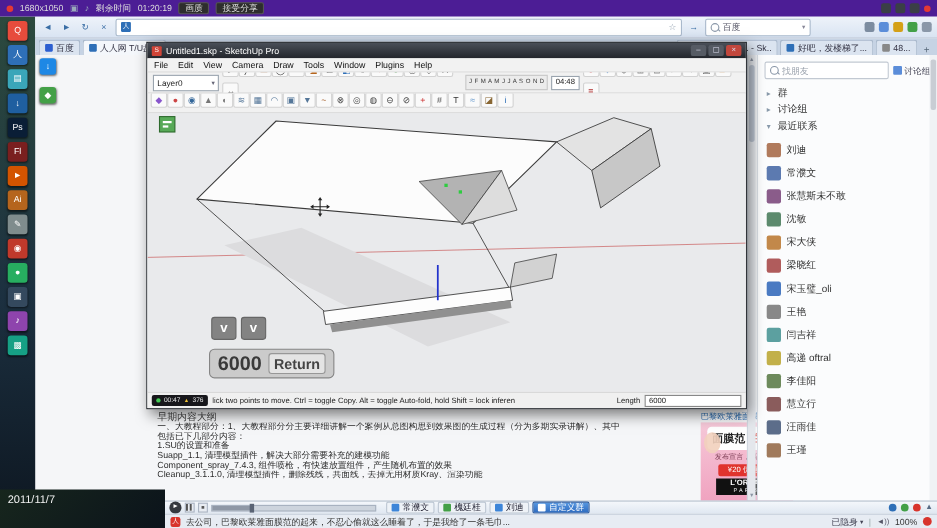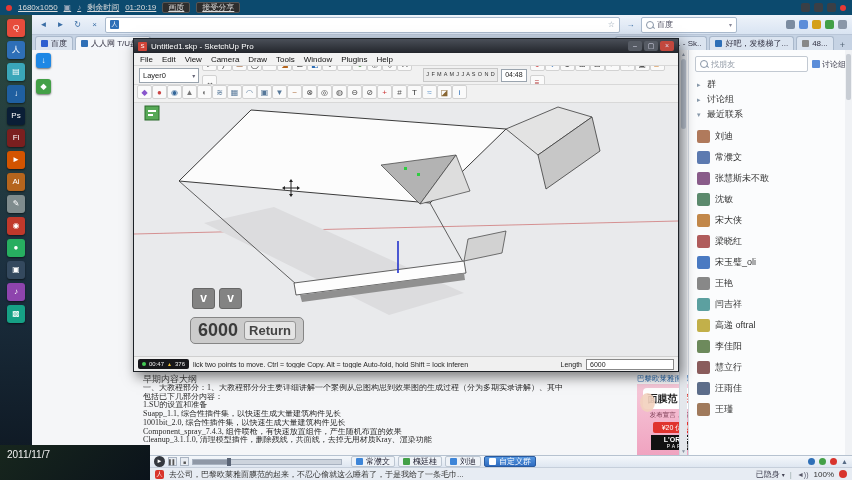--- a/index.html
+++ b/index.html
@@ -1,20 +1,20 @@
 <!DOCTYPE html>
 <html><head>
 <meta charset="utf-8">
 <style>
   html,body{margin:0;padding:0;background:#333;}
   .screen{position:relative;width:852px;height:480px;overflow:hidden;background:#f2f4f6;
           font-family:"Liberation Sans","DejaVu Sans",sans-serif;-webkit-font-smoothing:antialiased;}
   
-  .recorder{position:absolute;left:0;top:0;width:852px;height:15px;background:#0c4a6e;color:#ddd;
-            display:flex;align-items:center;gap:6px;padding:0 6px;font-size:8px;z-index:50;box-sizing:border-box;text-decoration:underline;}
+  .recorder{position:absolute;left:0;top:0;width:852px;height:15px;background:#4c1d95;color:#ddd;
+            display:flex;align-items:center;gap:6px;padding:0 6px;font-size:8px;z-index:50;box-sizing:border-box;}
   .rec-dot{width:6px;height:6px;border-radius:50%;background:#e53935;}
   .rec-ico{color:#9aa9bb;font-size:8px;}
   .rec-chip{background:#2d2d2d;border:1px solid #555;color:#ddd;font-size:8px;height:11px;line-height:10px;
             padding:0 5px;border-radius:2px;}
   .rec-right{margin-left:auto;display:flex;gap:4px;align-items:center;}
   .rec-sq{width:9px;height:9px;border-radius:2px;background:#3a3f46;}
   
   .wall-strip{position:absolute;left:0;top:15px;width:32px;height:465px;z-index:5;
               background:linear-gradient(180deg,#2c4a3e,#1c3040 55%,#0d1620);}
   .dicon{width:18px;height:18px;margin:4px auto;border-radius:3px;color:#fff;font-size:8px;line-height:18px;
@@ -44,21 +44,21 @@
   .tab{height:13px;background:#dbe4f0;border:1px solid #aab9cc;border-bottom:none;border-radius:3px 3px 0 0;
        font-size:8px;color:#334;display:flex;align-items:center;gap:3px;padding:0 5px;margin-right:2px;
        max-width:92px;overflow:hidden;white-space:nowrap;}
   .tab.active{background:#f4f7fb;}
   .tfav{width:7px;height:7px;border-radius:1px;flex:0 0 auto;}
   .tab-spacer{flex:1;}
   .page{position:absolute;left:32px;top:50px;right:0;height:405px;background:#f5f6f8;z-index:1;}
   
   .blog-heading{position:absolute;left:143px;top:373px;font-size:9px;color:#444;z-index:2;}
   .blog{position:absolute;left:143px;top:384px;width:490px;height:70px;overflow:hidden;z-index:2;
-        font-size:8px;color:#2b2b2b;line-height:8.7px;font-family:Liberation Serif, serif;}
+        font-size:8px;color:#2b2b2b;line-height:8.7px;}
   .bline{white-space:nowrap;overflow:hidden;}
   
   .ad-link{position:absolute;left:637px;top:374px;width:84px;font-size:7.5px;color:#2b6cb0;z-index:2;
            white-space:nowrap;overflow:hidden;}
   .ad{position:absolute;left:637px;top:384px;width:84px;height:71px;z-index:2;text-align:center;overflow:hidden;
       background:linear-gradient(180deg,#f6c9d9,#f0a3c0);}
   .ad-face{position:absolute;left:3px;top:9px;width:15px;height:19px;border-radius:50%;background:#f2d0bd;opacity:.9;}
   .ad-white{margin:4px auto 2px;width:72px;height:21px;background:#fff;border-radius:4px;display:flex;
             align-items:center;justify-content:center;gap:3px;font-weight:bold;font-size:10px;color:#222;}
   .ad-red{color:#d8342c;}
@@ -254,22 +254,21 @@
       </div>
     <span style="font-size:9px;color:#567;padding:0 4px;">+</span>
   </div>
 
   <div class="page"></div>
   <div class="blog-heading">早期内容大纲</div>
   <div class="blog">
       <div class="bline">一、大教程部分：1、大教程部分分主要详细讲解一个案例从总图构思到效果图的生成过程（分为多期实录讲解）、其中</div>
       <div class="bline">包括已下几部分内容：</div>
       <div class="bline">1.SU的设置和准备</div>
-      <div class="bline">Suapp_1.1, 综合性插件集，以快速生成大量建筑构件见长</div>
-      <div class="bline">1001bit_2.0, 综合性插件集，以快速生成大量建筑构件见长</div>
+      <div class="bline">Suapp_1.1, 清理模型插件，解决大部分需要补充的建模功能</div>
       <div class="bline">Component_spray_7.4.3, 组件喷枪，有快速放置组件，产生随机布置的效果</div>
       <div class="bline">Cleanup_3.1.1.0, 清理模型插件，删除残线，共面线，去掉无用材质Kray、渲染功能</div>
     </div>
 
   <a class="ad-link">巴黎欧莱雅面膜范的起来</a>
   <div class="ad">
     <span class="ad-face"></span>
     <div class="ad-white">
       <span>面膜范</span>
       <span class="ad-red">拍起来</span>

